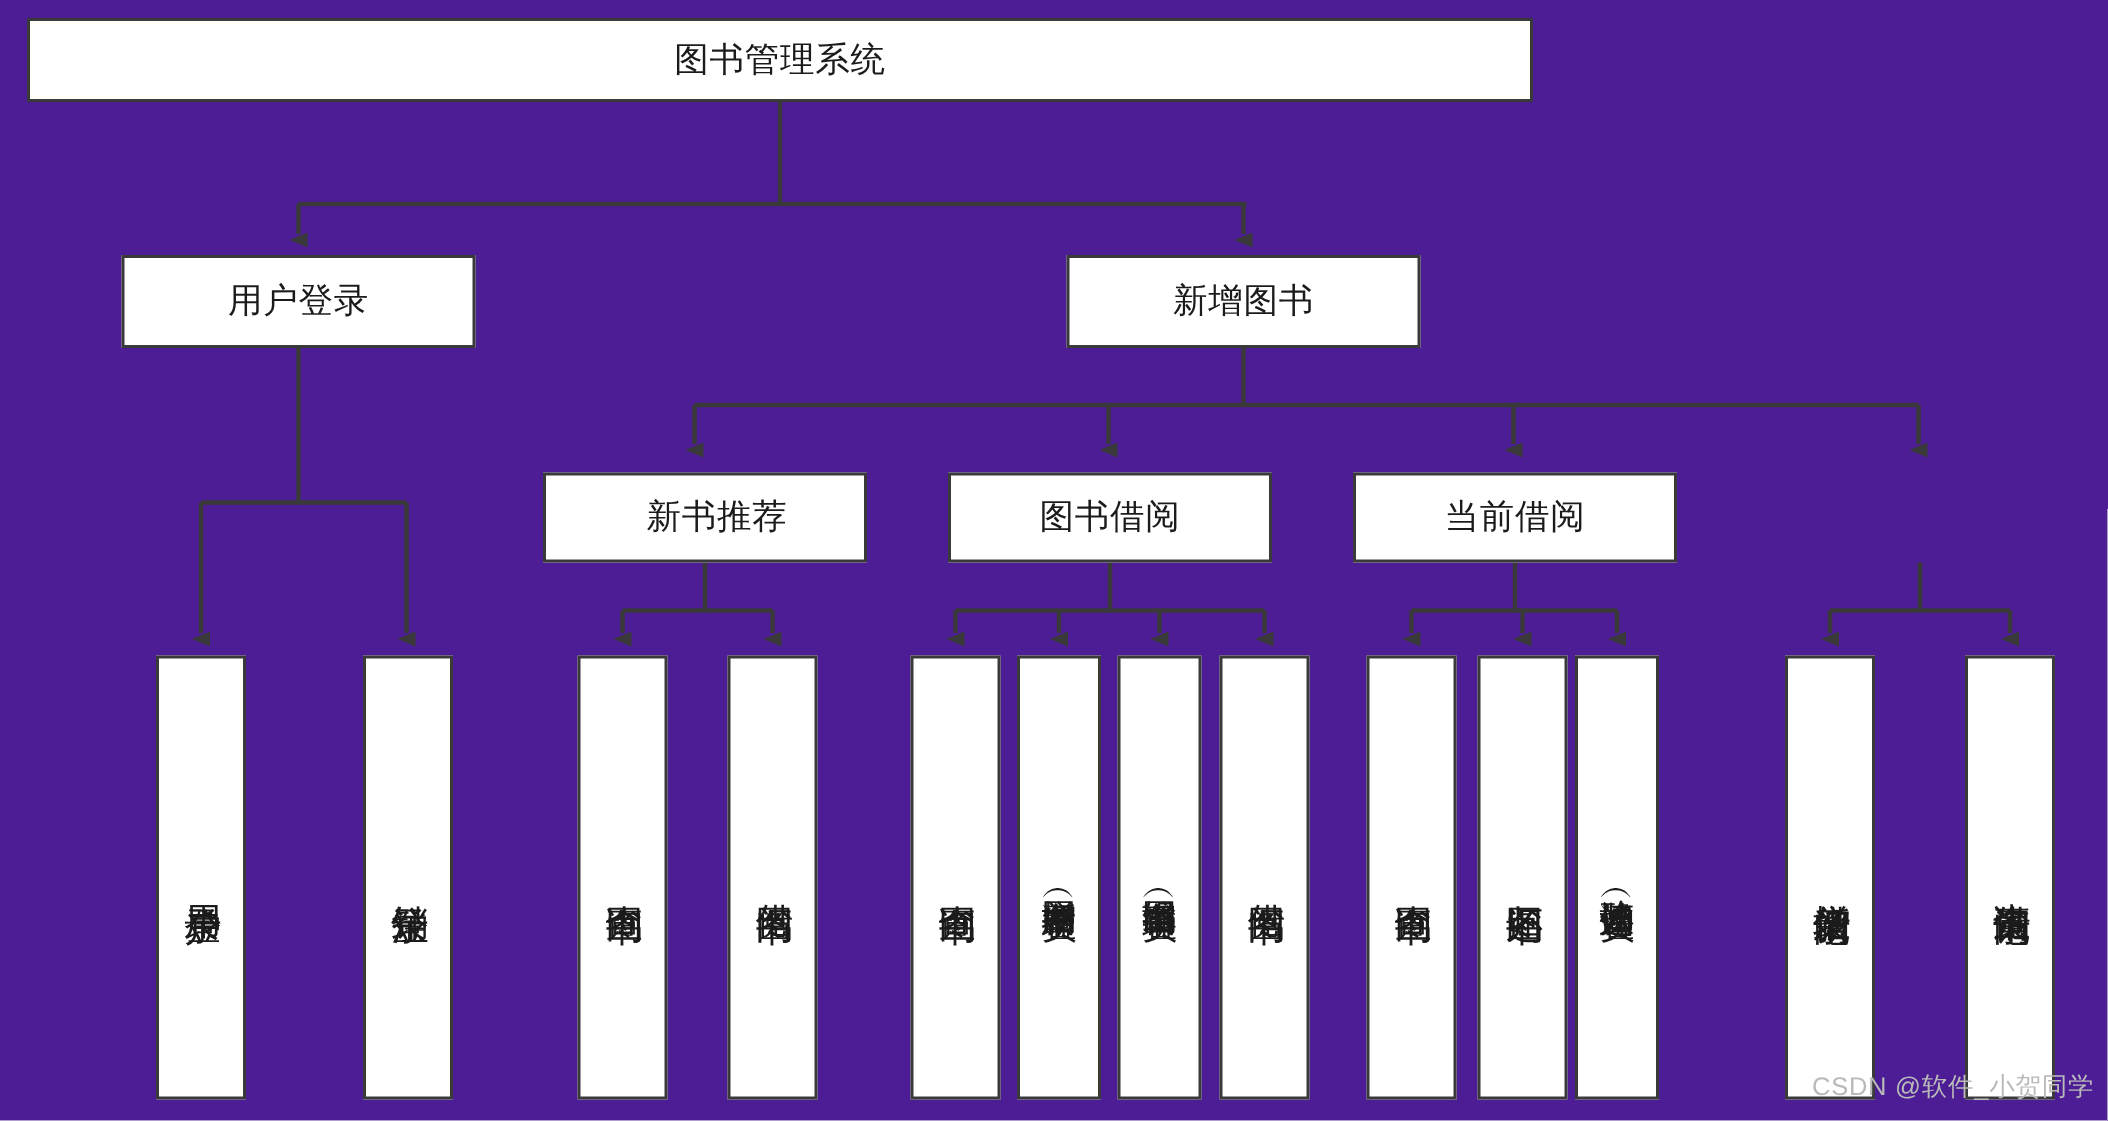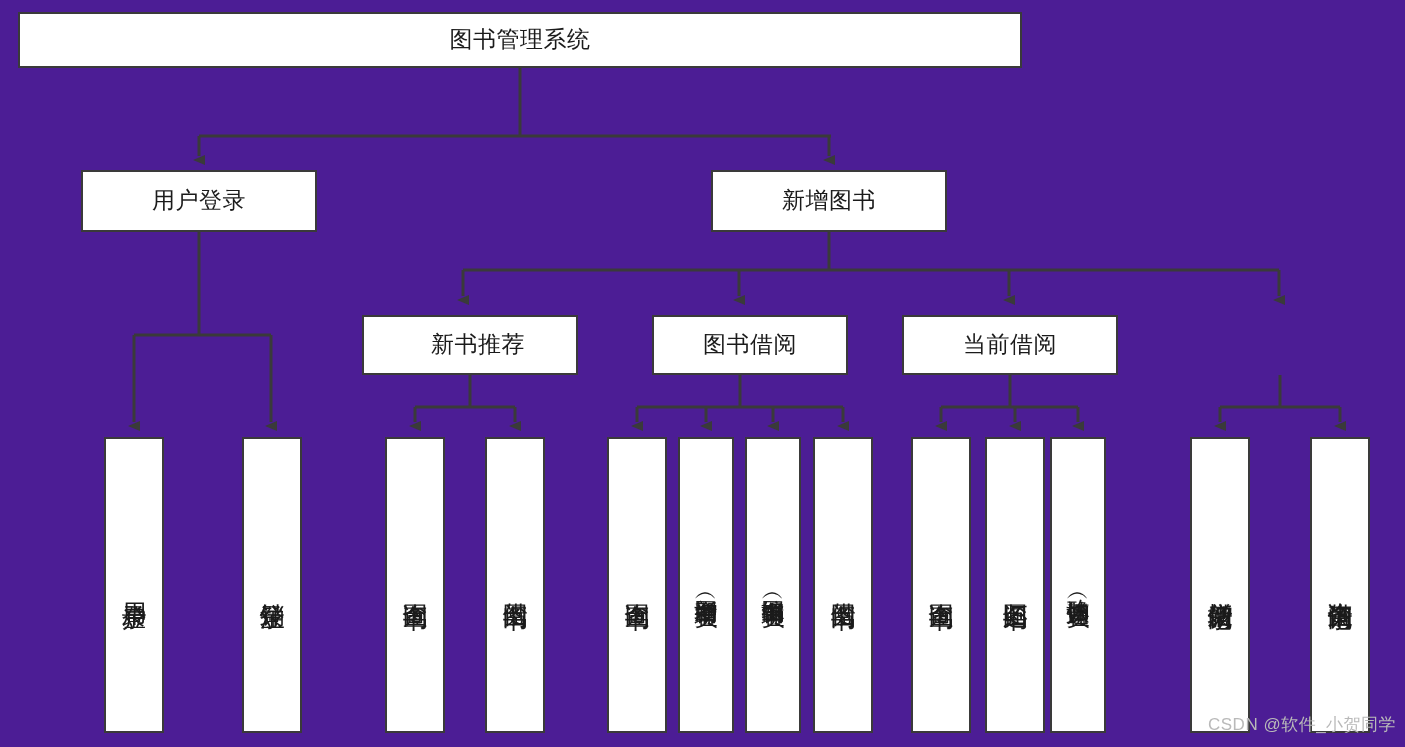--- a/index.html
+++ b/index.html
@@ -126,21 +126,21 @@
   <div class="node horiz" style="left:81px;top:170px;width:236px;height:62px;">
     <span class="lbl">用户登录</span>
   </div>
   <div class="node horiz" style="left:711px;top:170px;width:236px;height:62px;">
     <span class="lbl">新增图书</span>
   </div>
 
   <div class="node horiz" style="left:362px;top:315px;width:216px;height:60px;padding-left:16px;">
     <span class="lbl">新书推荐</span>
   </div>
-  <div class="node horiz" style="left:652px;top:315px;width:196px;height:60px;">
+  <div class="node horiz" style="left:632px;top:315px;width:216px;height:60px;">
     <span class="lbl">图书借阅</span>
   </div>
   <div class="node horiz" style="left:902px;top:315px;width:216px;height:60px;">
     <span class="lbl">当前借阅</span>
   </div>
 
   <div class="node vert" style="left:104px;top:437px;width:60px;height:296px;">
     <span class="lbl">用户登录</span>
   </div>
   <div class="node vert" style="left:242px;top:437px;width:60px;height:296px;">

